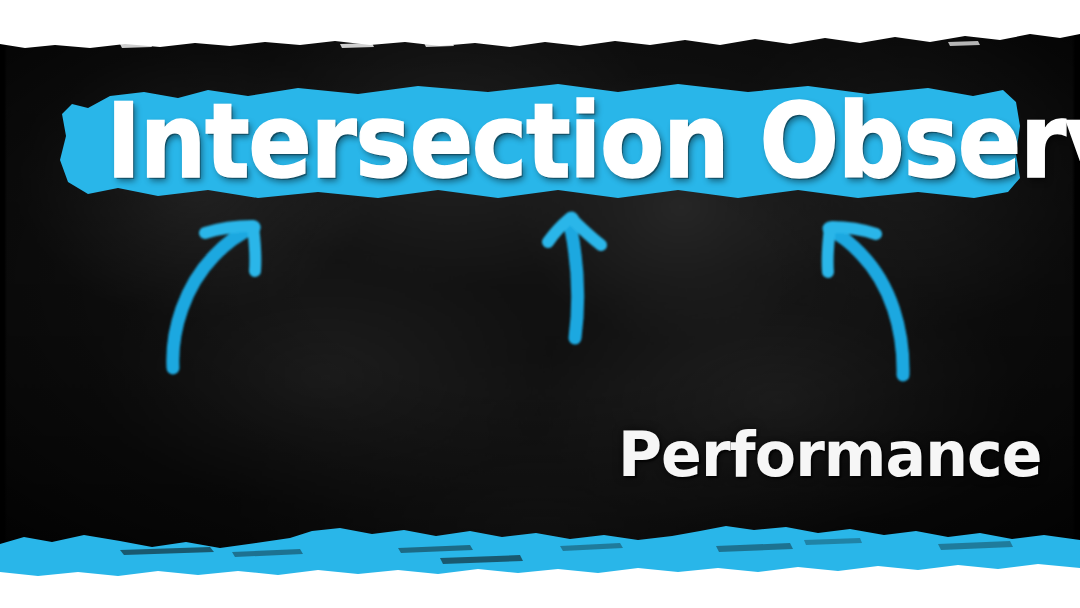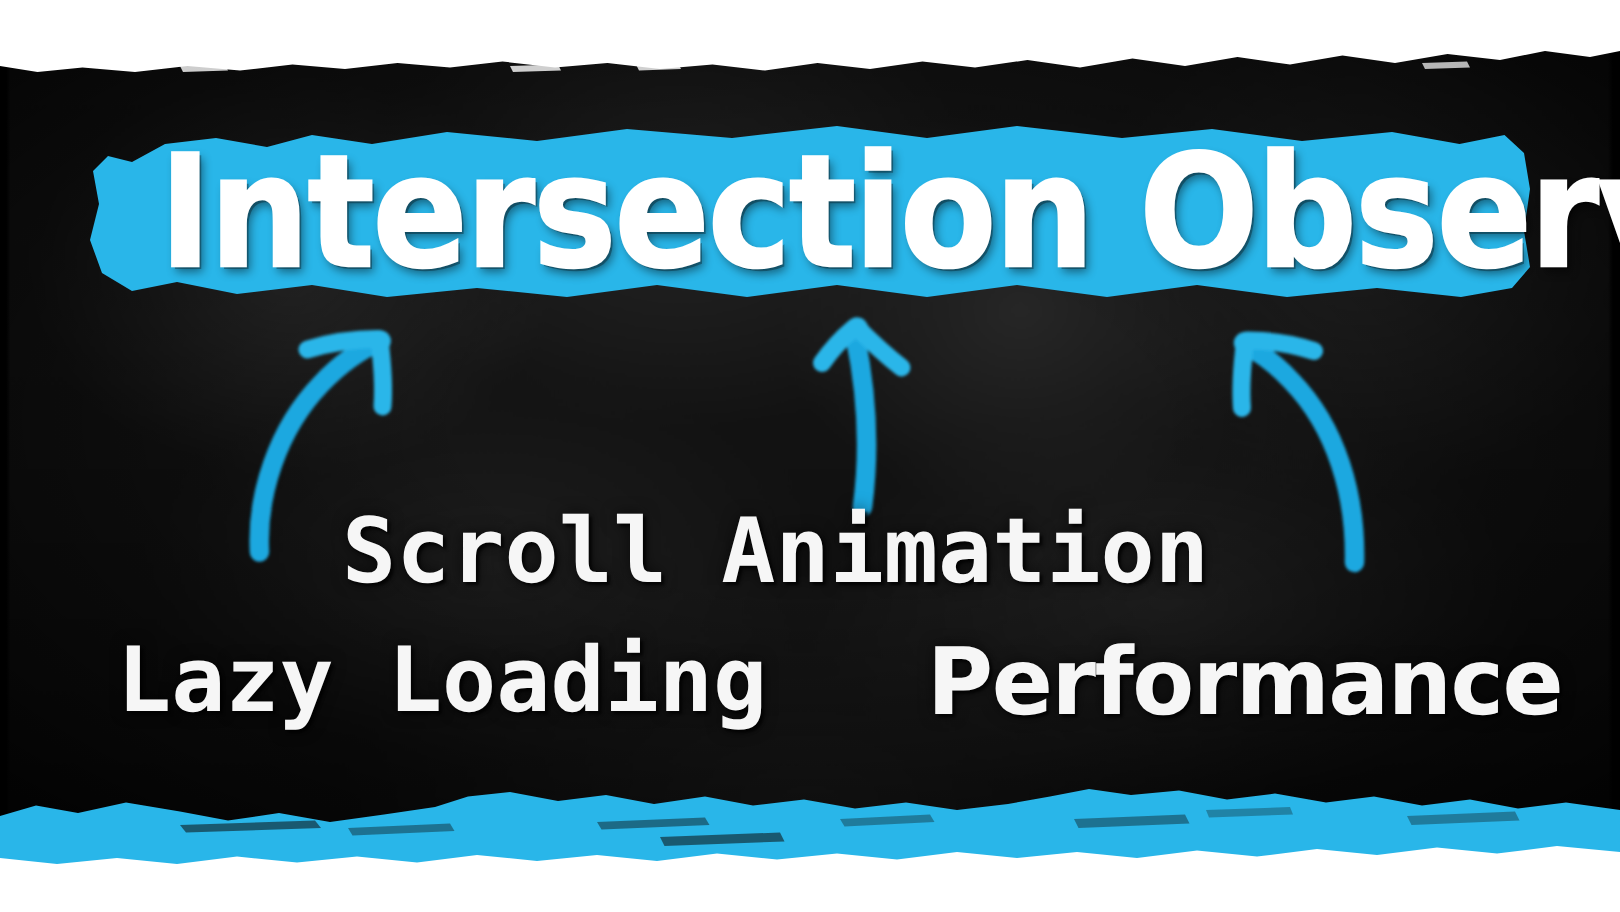--- a/index.html
+++ b/index.html
@@ -193,23 +193,21 @@
                L300 16 L360 8 L430 14 L500 6 L560 14 L620 6 L690 14 L750 8
                L810 16 L870 10 L915 18 L945 12 L958 24 L962 48 L958 76
                L962 100 L950 114 L916 120 L860 114 L800 120 L740 112
                L680 120 L620 112 L560 120 L500 112 L440 120 L380 112
                L320 120 L260 114 L200 120 L150 112 L100 118 L60 110
                L30 116 L10 104 L2 82 L8 58 Z" fill="#29b6e9"></path>
     </svg>
     <div class="title-text">Intersection Observer</div>
   </div>
 
-  <div class="kw kw-mono kw-scroll">Scroll Animation</div>
-
-  <div class="kw kw-mono kw-lazy">Lazy Loading</div>
+
 
   <div class="kw kw-sans kw-perf">Performance</div>
 
   <svg class="band-top" width="1080" height="52" viewBox="0 0 1080 52" preserveAspectRatio="none">
     <path d="M0 0 L1080 0 L1080 36 L1060 40 L1030 36 L1000 42 L965 38
              L930 44 L895 39 L860 45 L825 40 L790 46 L755 41 L720 47
              L685 42 L650 47 L615 43 L580 48 L545 44 L510 49 L475 45
              L440 48 L405 44 L370 47 L335 43 L300 47 L265 44 L230 48
              L195 45 L160 49 L125 46 L90 50 L55 47 L25 50 L0 46 Z" fill="#ffffff"></path>
     <path d="M120 46 L150 45 L152 49 L122 50 Z" fill="#ffffff" opacity="0.8"></path>

